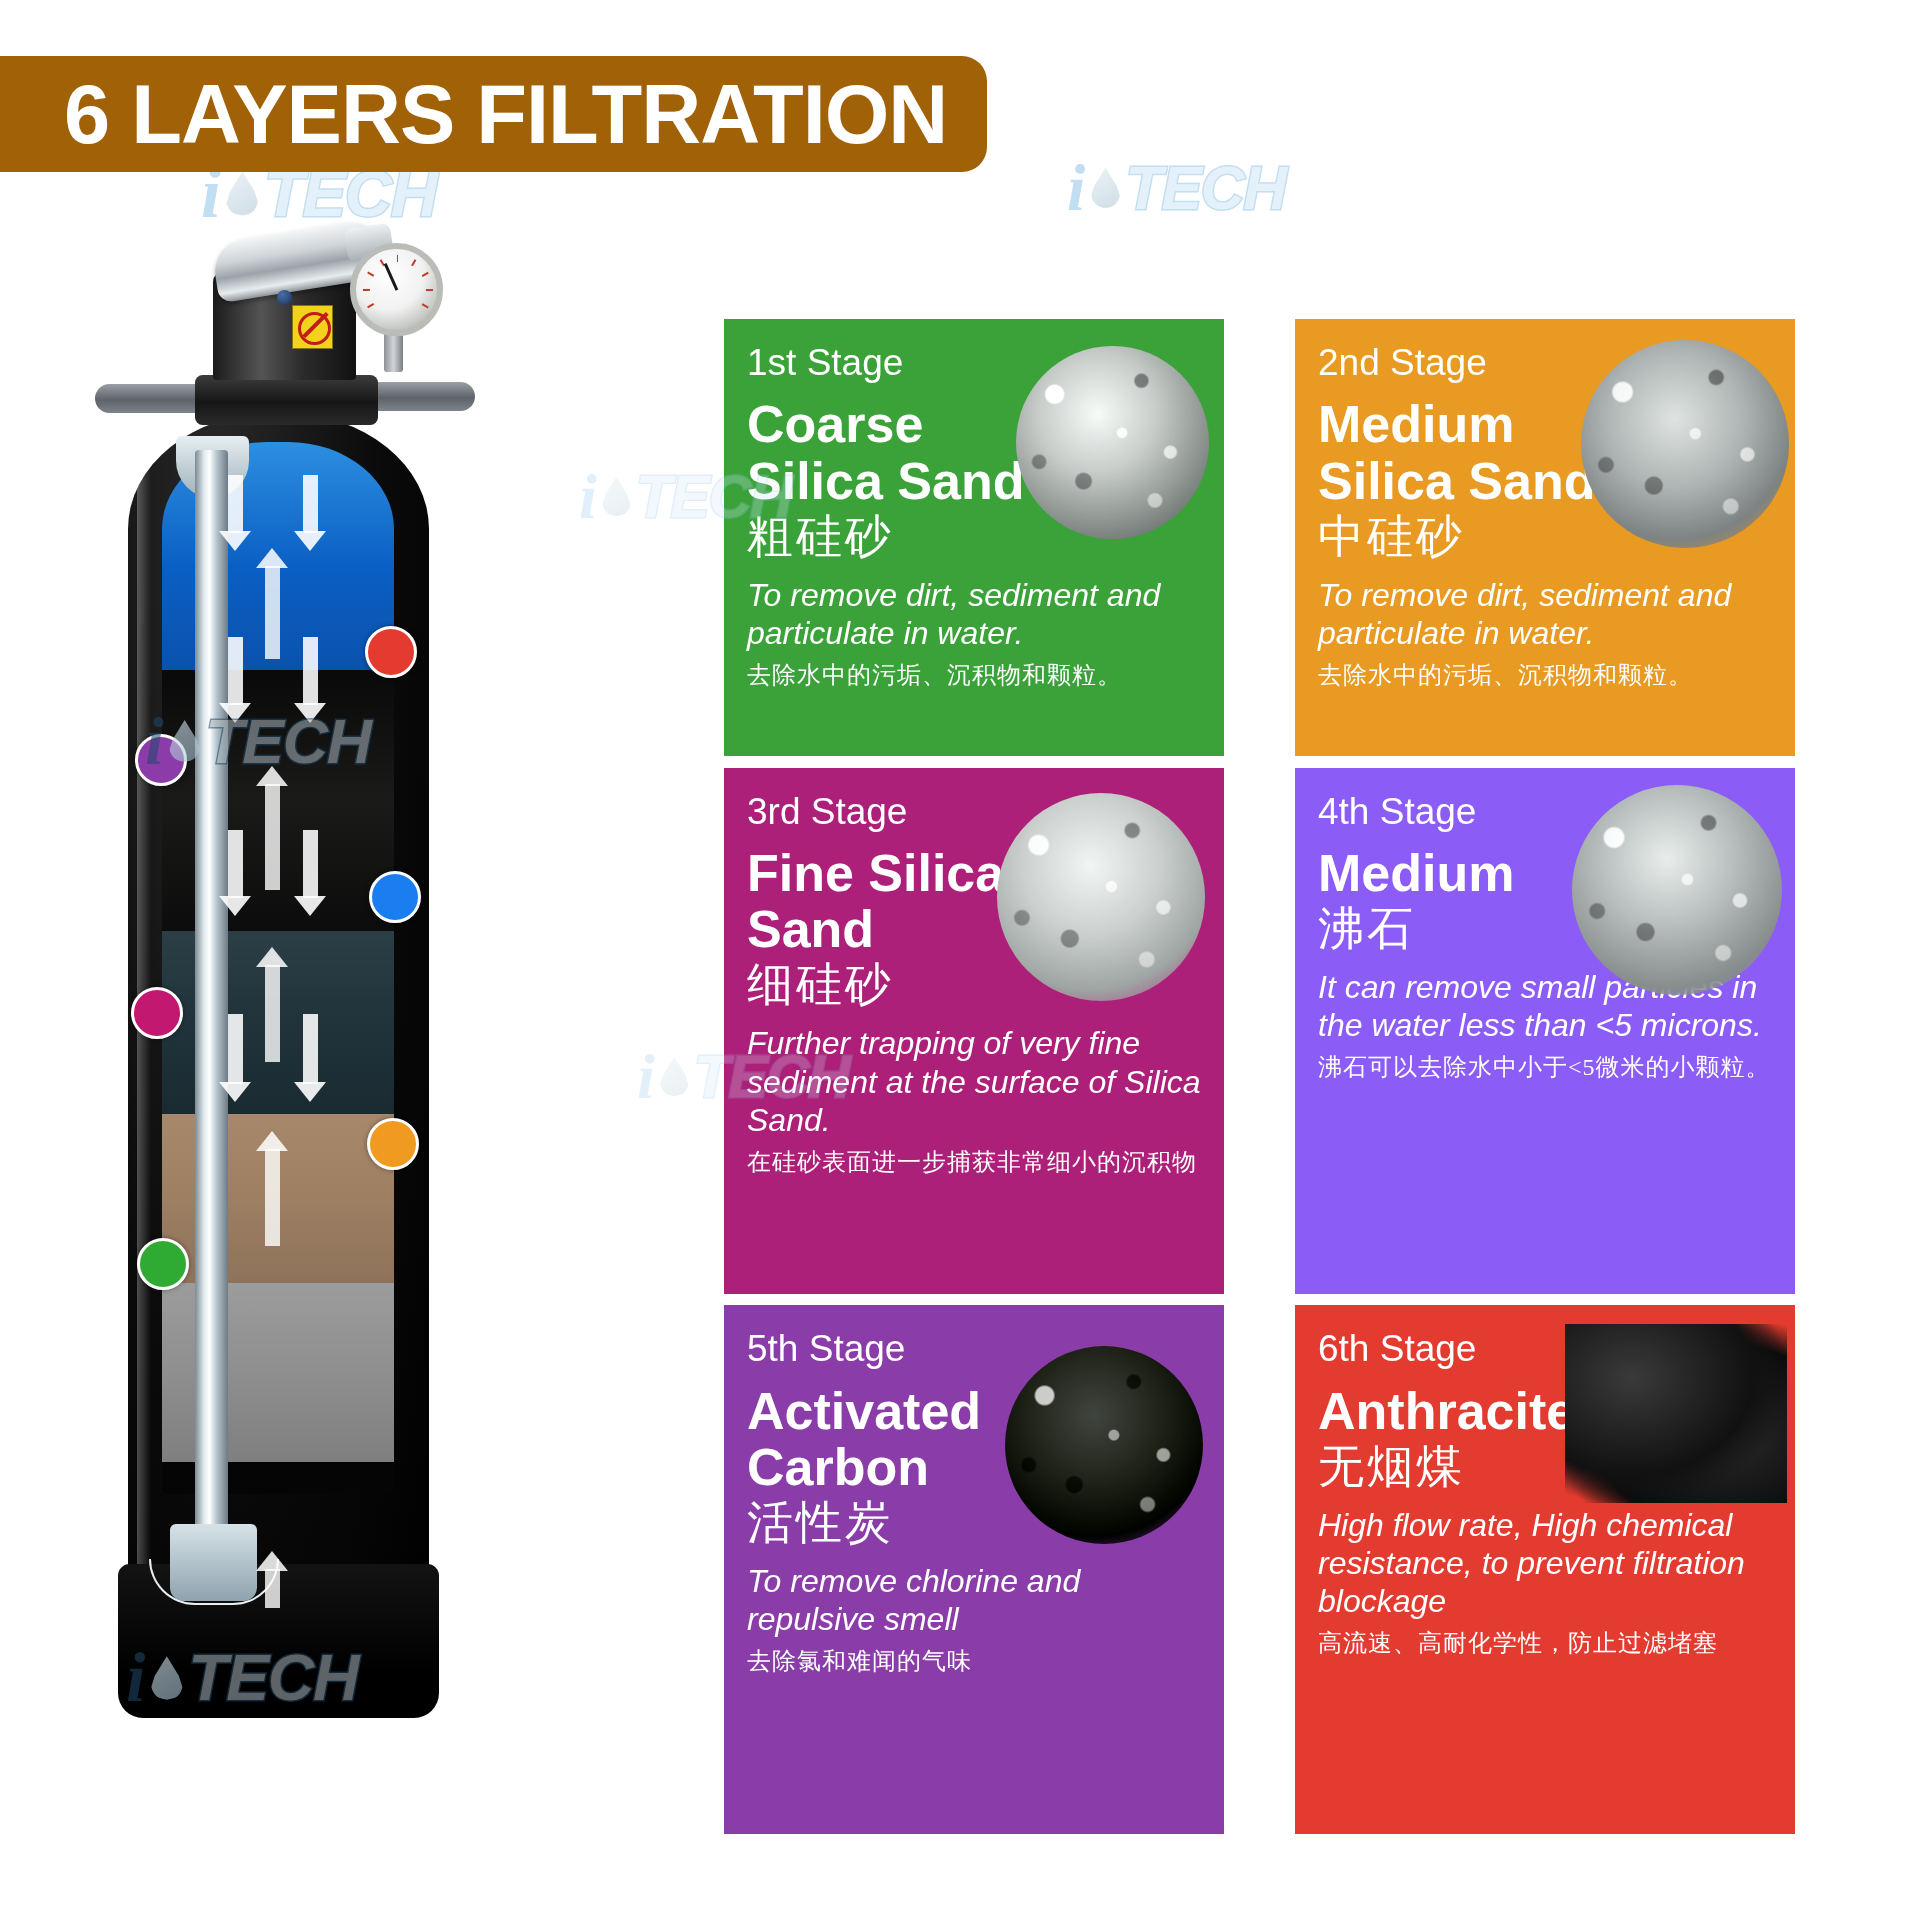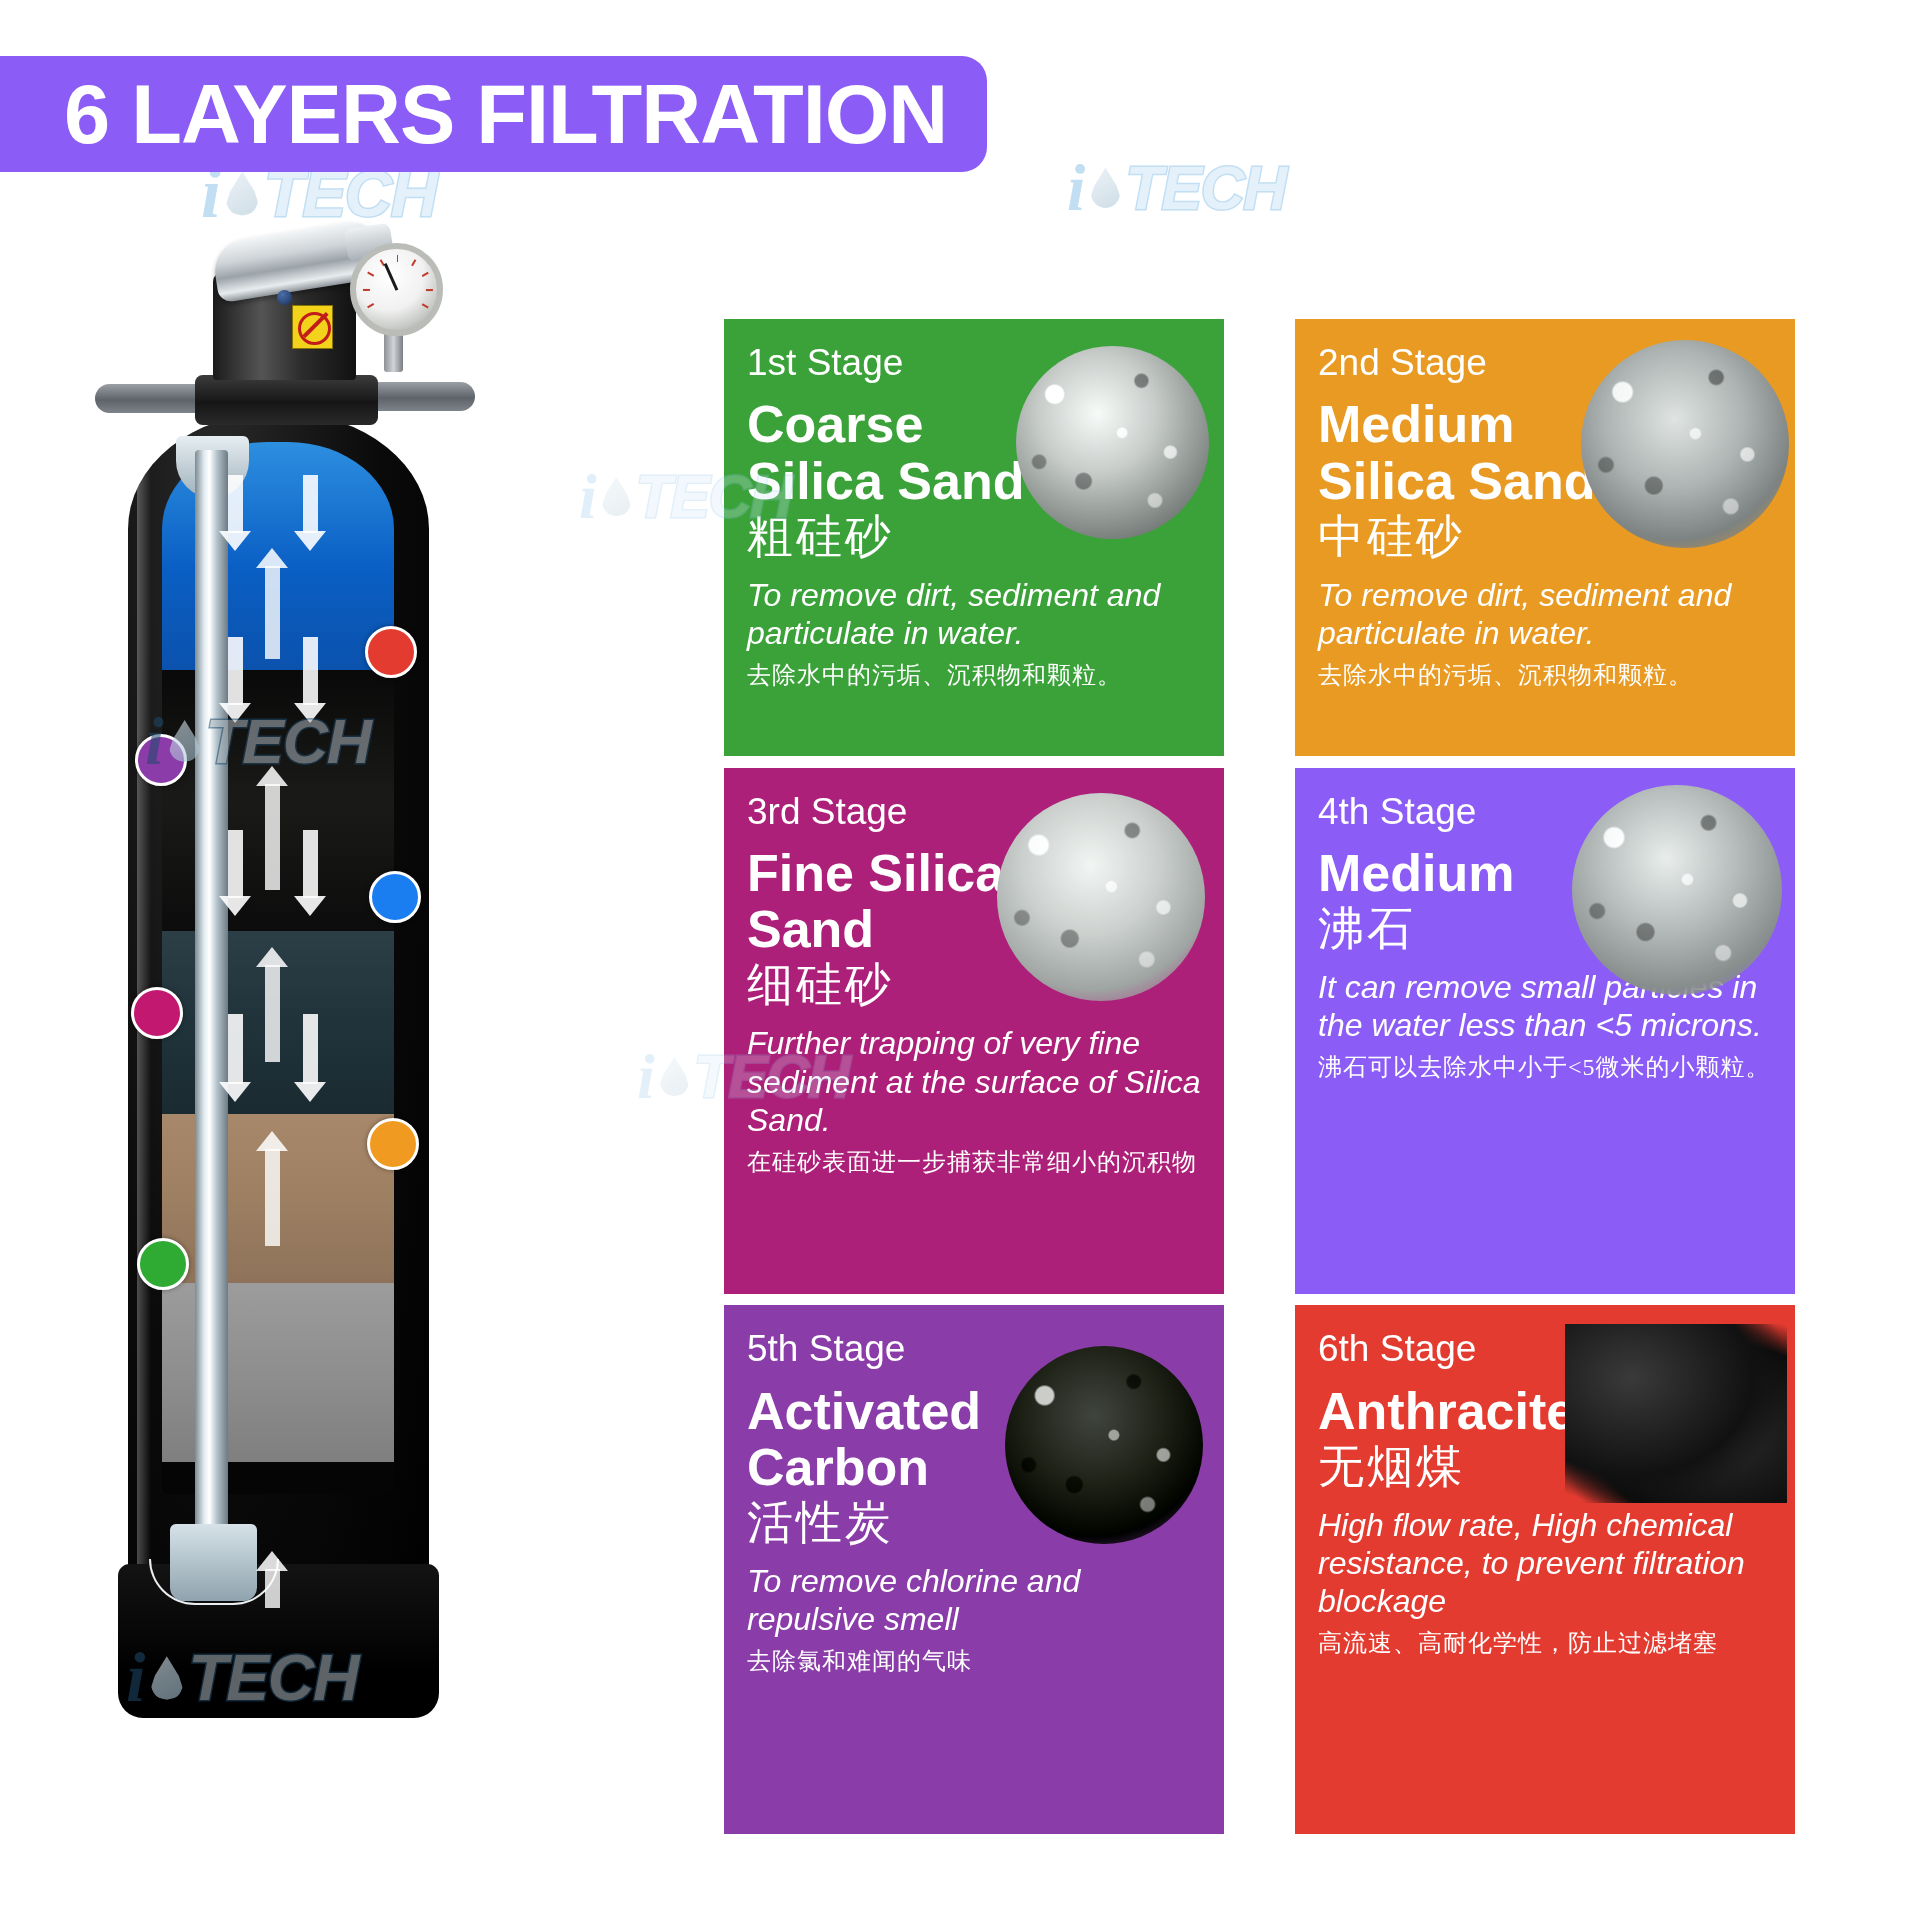--- a/index.html
+++ b/index.html
@@ -417,21 +417,21 @@
     right: 7.7px; top: 19.3px; width: 222px; height: 179px;
     border-radius: 0;
     background:
       radial-gradient(ellipse at 30% 30%, #3a3a3a 0%, #111 55%, rgba(17,17,17,0) 72%),
       radial-gradient(ellipse at 70% 62%, #2b2b2b 0%, #0b0b0b 58%, rgba(11,11,11,0) 76%);
   }
 </style>
 </head>
 <body>
 
-<div id="header-banner" style="background: #8b5cf6;">
+<div id="header-banner" style="background: #a16207;">
   <div id="header-title" style="color: rgb(255, 255, 255);">6 LAYERS FILTRATION</div>
 </div>
 
 <div class="watermark wm-light" id="wm-1">
   <span class="wm-i">i</span>
   <span class="wm-drop"></span>
   <span class="wm-tech">TECH</span>
 </div>
 <div class="watermark wm-light" id="wm-2">
   <span class="wm-i">i</span>

